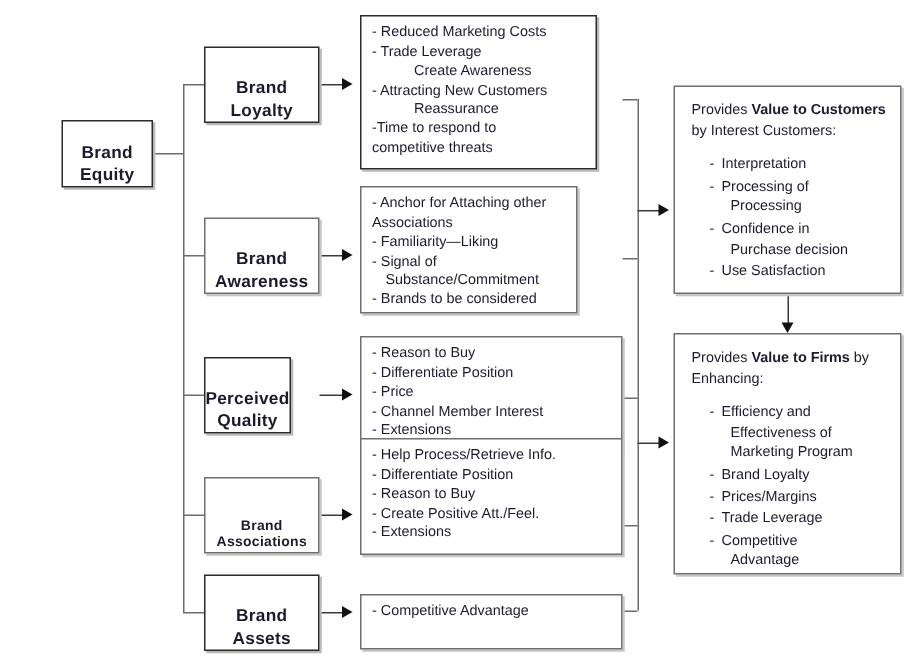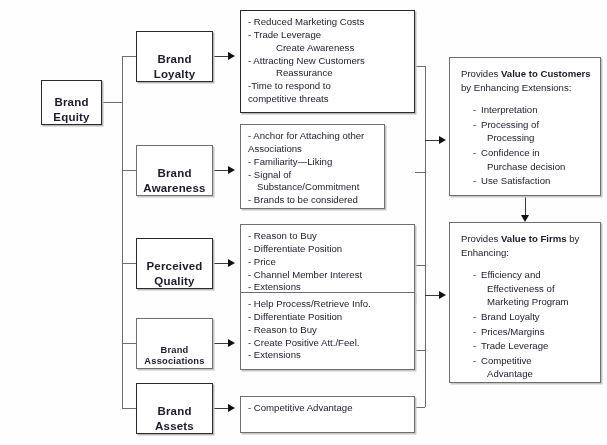--- a/index.html
+++ b/index.html
@@ -153,42 +153,42 @@
     </div>
   </div>
 
   <div class="box soft driver f11" style="left:136px; top:145px; width:77px; height:51px;">
     <div>
       <span class="lbl">Brand</span>
       <span class="lbl">Awareness</span>
     </div>
   </div>
 
-  <div class="box driver f11" style="left:136px; top:238px; width:77px; height:51px;">
+  <div class="box driver f11" style="left:136px; top:238px; width:58px; height:51px;">
     <div>
       <span class="lbl">Perceived</span>
       <span class="lbl">Quality</span>
     </div>
   </div>
 
   <div class="box soft driver f9" style="left:136px; top:318px; width:77px; height:51px;">
     <div>
       <span class="lbl">Brand</span>
       <span class="lbl">Associations</span>
     </div>
   </div>
 
   <div class="box driver f11" style="left:136px; top:383px; width:77px; height:51px;">
     <div>
       <span class="lbl">Brand</span>
       <span class="lbl">Assets</span>
     </div>
   </div>
 
-  <div class="box outcome" id="out0" style="left:240px; top:10px; width:175px; height:103px;">
+  <div class="box outcome" id="out0" style="left:240px; top:10px; width:158px; height:103px;">
       <div class="li">- Reduced Marketing Costs</div>
       <div class="li">- Trade Leverage</div>
       <div class="li indent1">Create Awareness</div>
       <div class="li">- Attracting New Customers</div>
       <div class="li indent1">Reassurance</div>
       <div class="li">-Time to respond to</div>
       <div class="li">competitive threats</div>
     </div>
 
   <div class="box soft outcome" id="out1" style="left:240px; top:124px; width:145px; height:85px;">
@@ -215,21 +215,21 @@
       <div class="li">- Create Positive Att./Feel.</div>
       <div class="li">- Extensions</div>
     </div>
 
   <div class="box soft outcome" id="out4" style="left:240px; top:396px; width:175px; height:37px; padding-top:5px;">
       <div class="li">- Competitive Advantage</div>
     </div>
 
   <div class="box soft value-box" style="left:449px; top:57px; width:152px; height:139px;">
     <div class="hd">
-      <span>Provides </span><b>Value to Customers</b><span> by Enhancing Extensions:</span>
+      <span>Provides </span><b>Value to Customers</b><span> by Interest Customers:</span>
     </div>
     <ul id="vtc-list">
         <li><span>Interpretation</span></li>
         <li><span>Processing of</span><span class="cont">Processing</span></li>
         <li><span>Confidence in</span><span class="cont">Purchase decision</span></li>
         <li><span>Use Satisfaction</span></li>
       </ul>
   </div>
 
   <div class="box soft value-box" style="left:449px; top:222px; width:152px; height:161px;">

